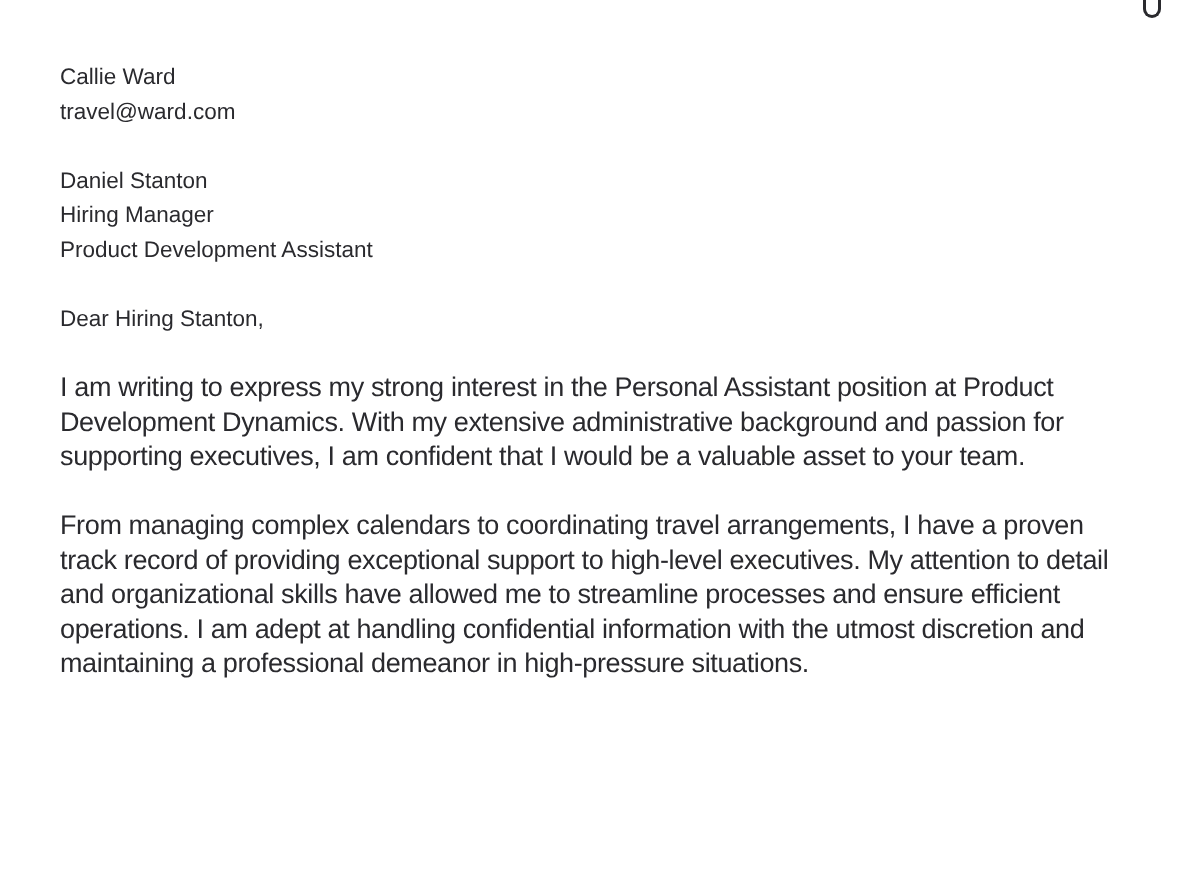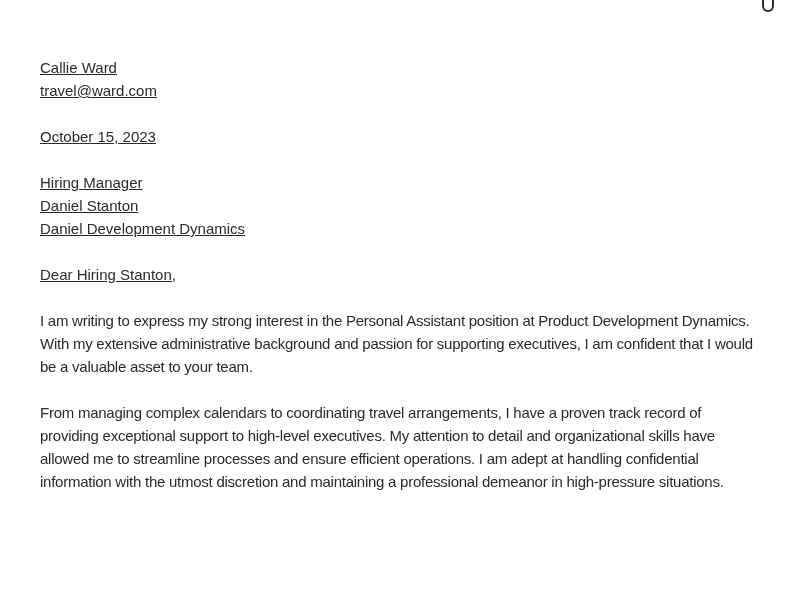--- a/index.html
+++ b/index.html
@@ -14,43 +14,40 @@
       position: absolute; left: 762px; top: -14px;
       width: 12px; height: 26px;
       border: 2.5px solid #2a2a2e; border-top: none;
       border-radius: 0 0 8px 8px;
       box-sizing: border-box;
     }
     .letter {
       position: absolute; left: 40px; top: 40px; width: 720px;
       font-size: 15px; line-height: 23px;
     }
-    .block { margin: 16px 0 23px 0; text-decoration: underline; }
+    .block { margin: 0 0 23px 0; }
     .line { display: block; white-space: nowrap; }
-    .para { margin: 0 0 23px 0; font-size: 15px; line-height: 23px; letter-spacing: -0.25px; }
+    .para { margin: 0 0 23px 0; font-size: 18px; line-height: 23px; letter-spacing: -0.25px; }
   </style>
 </head>
 <body>
 
 <div class="corner-icon"></div>
 
 <div class="letter">
   <div class="block">
     <span class="line">Callie Ward</span>
     <span class="line">travel@ward.com</span>
   </div>
 
-  <div class="block">
-    <span class="line">October 15, 2023</span>
-  </div>
 
   <div class="block">
+    <span class="line">Daniel Stanton</span>
     <span class="line">Hiring Manager</span>
-    <span class="line">Daniel Stanton</span>
-    <span class="line">Daniel Development Dynamics</span>
+    <span class="line">Product Development Assistant</span>
   </div>
 
   <div class="block">
     <span class="line">Dear Hiring Stanton,</span>
   </div>
 
   <p class="para">I am writing to express my strong interest in the Personal Assistant position at Product Development Dynamics. With my extensive administrative background and passion for supporting executives, I am confident that I would be a valuable asset to your team.</p>
   <p class="para">From managing complex calendars to coordinating travel arrangements, I have a proven track record of providing exceptional support to high-level executives. My attention to detail and organizational skills have allowed me to streamline processes and ensure efficient operations. I am adept at handling confidential information with the utmost discretion and maintaining a professional demeanor in high-pressure situations.</p>
 </div>
 

